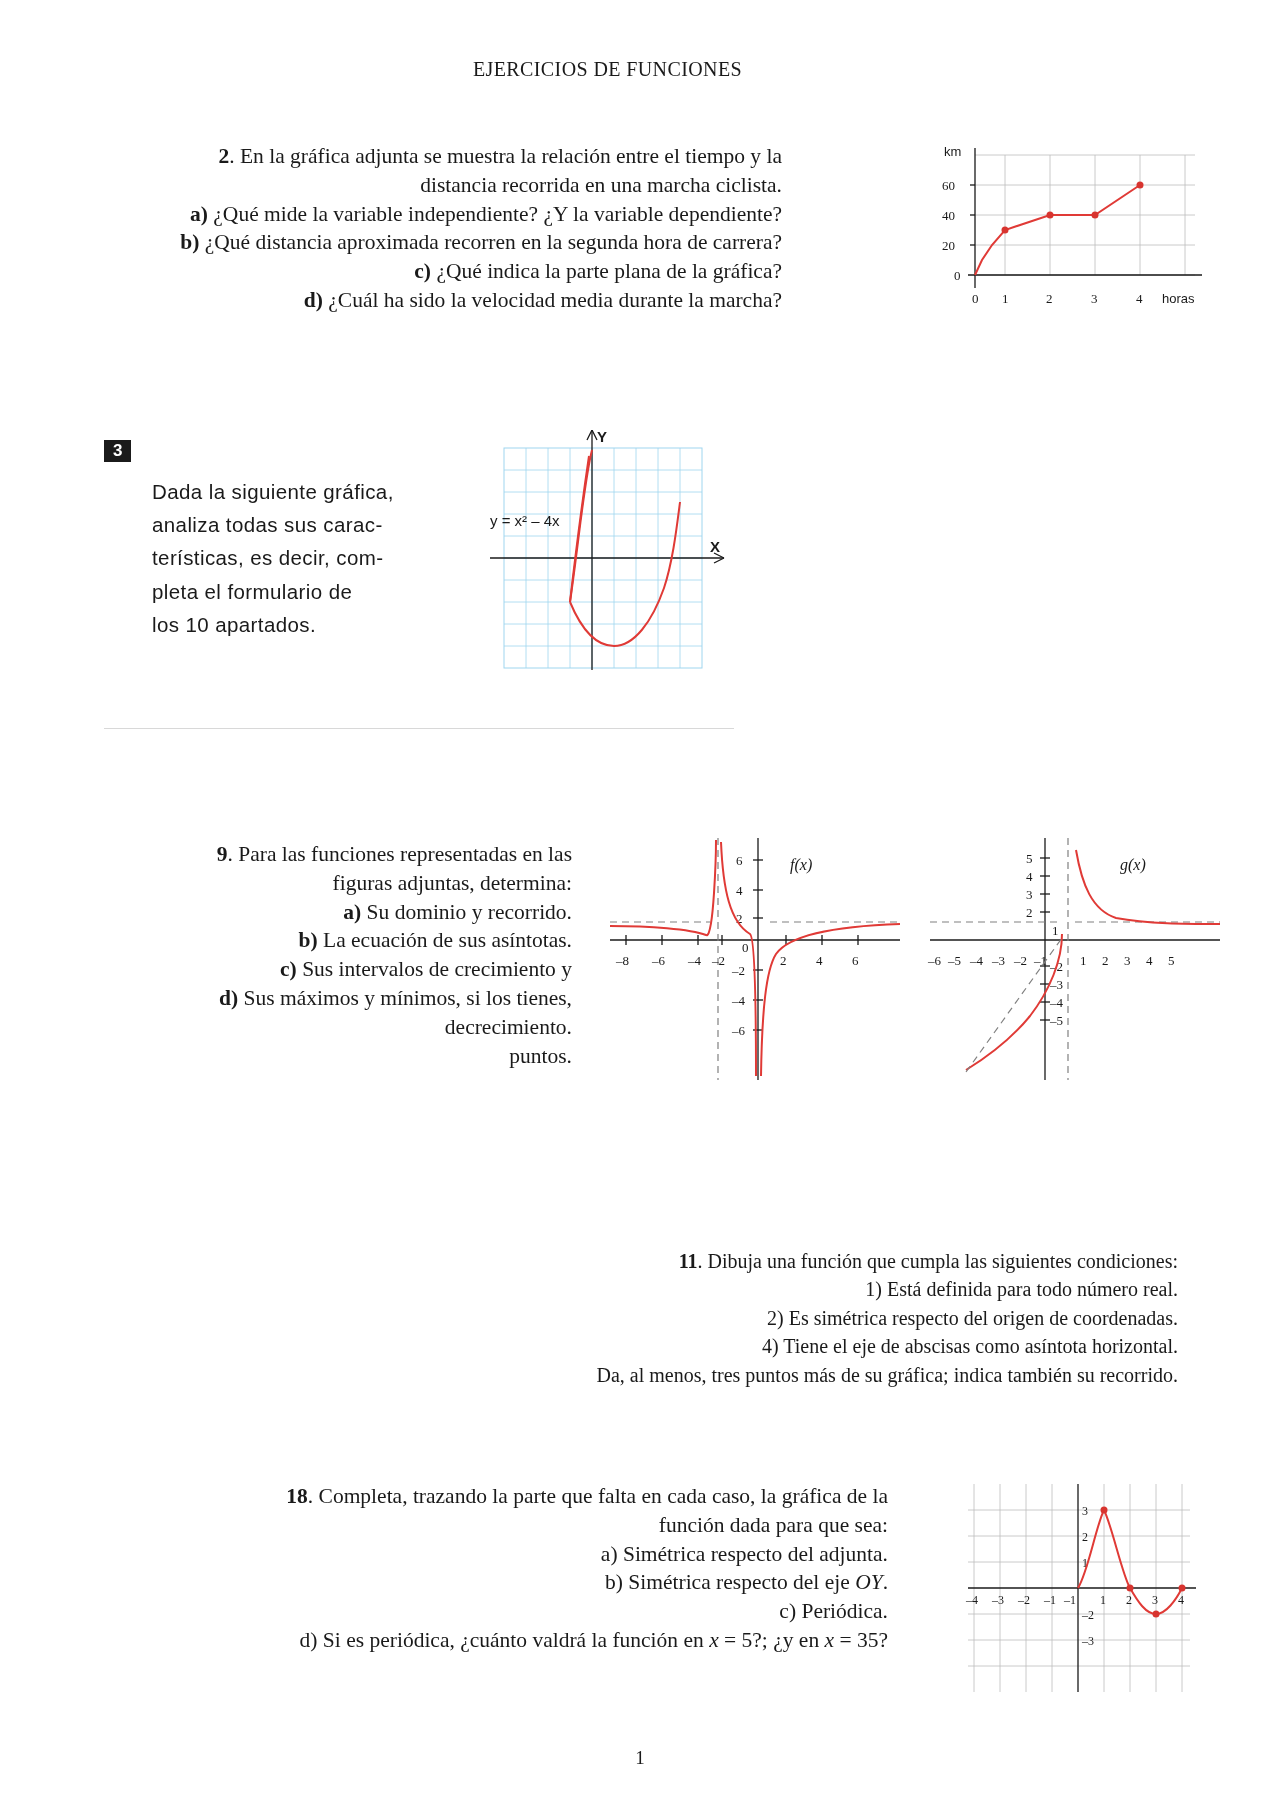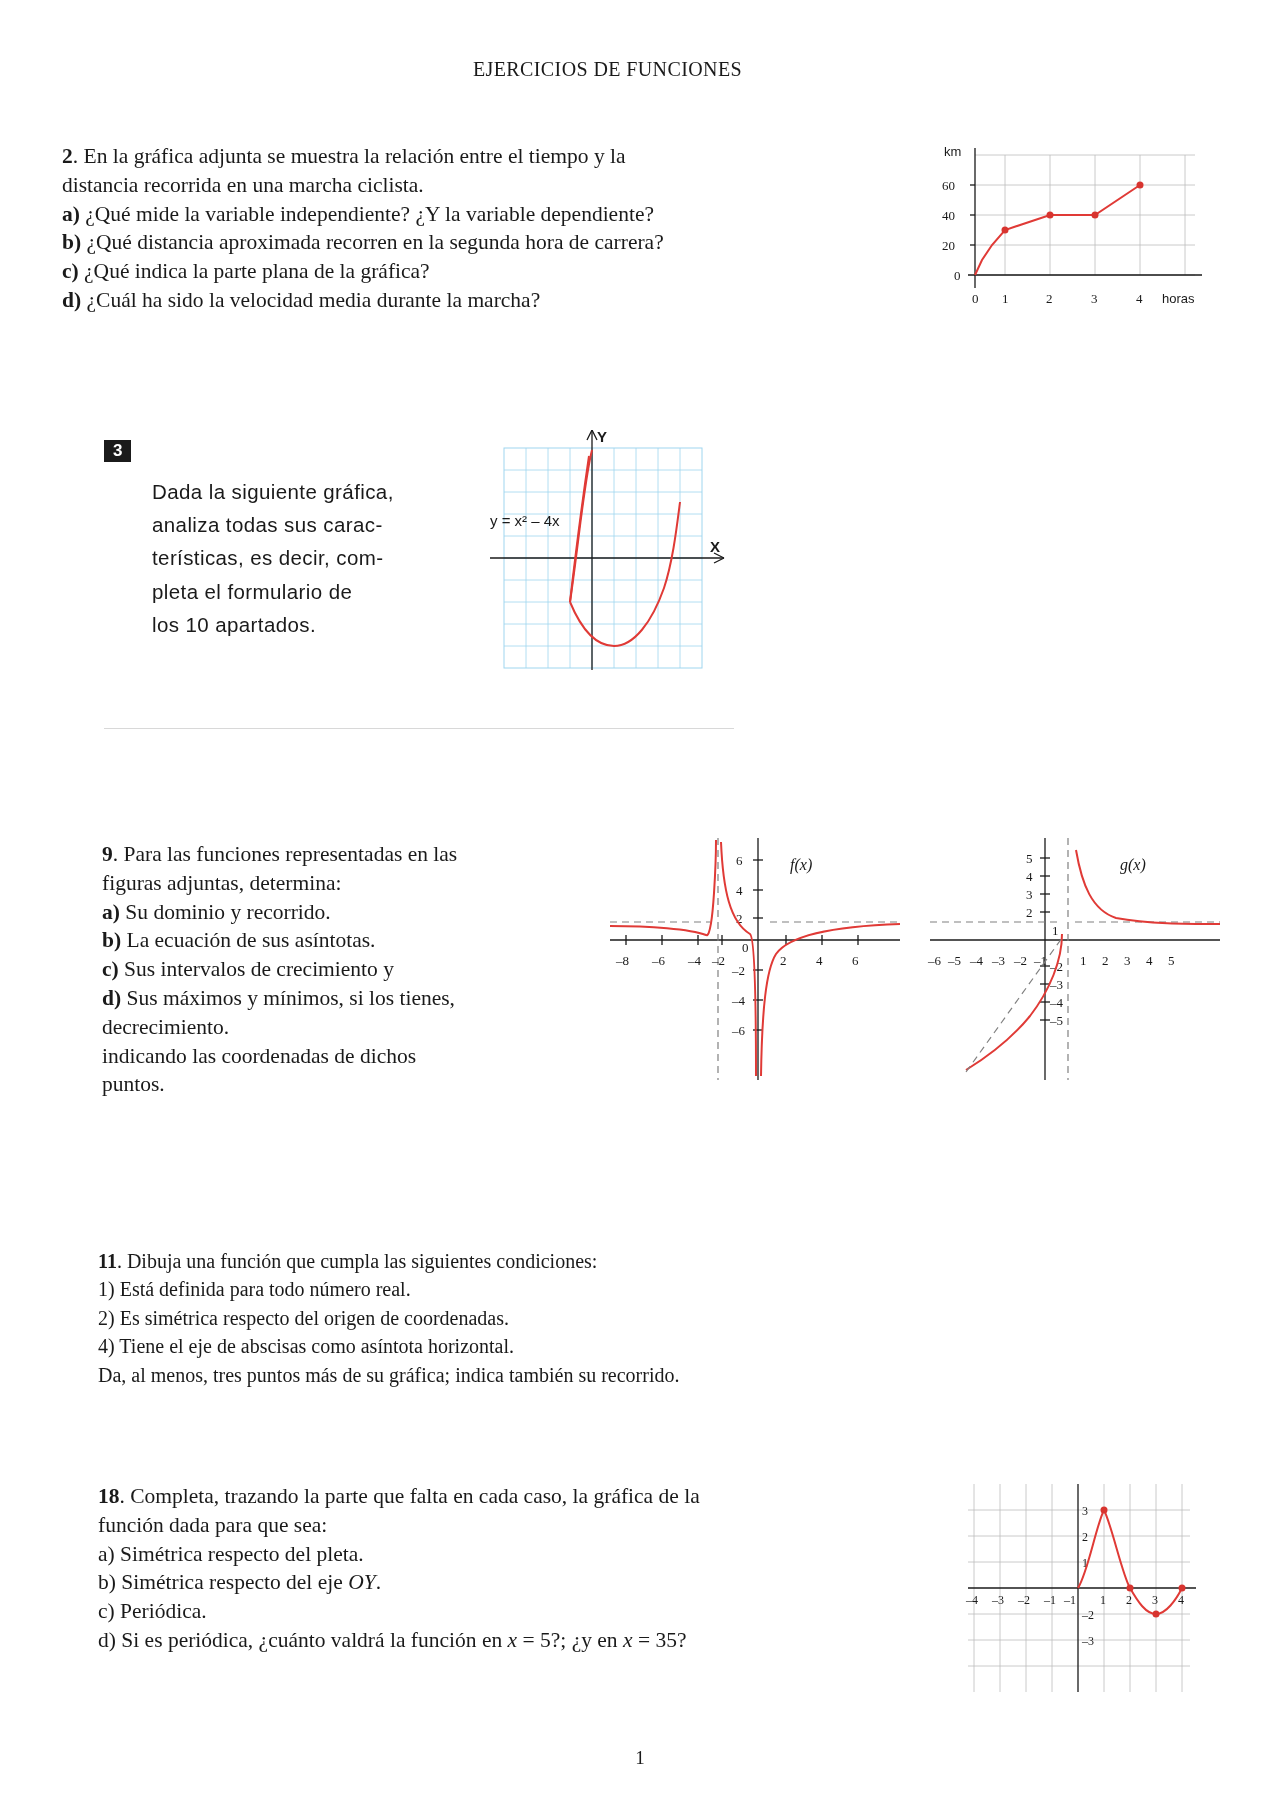--- a/index.html
+++ b/index.html
@@ -36,20 +36,21 @@
     width: 1280px;
     text-align: center;
     font-size: 19px;
   }
 
   
   .ex-text {
     position: absolute;
     font-size: 21.5px;
     line-height: 1.34;
+    text-align: right;
   }
   .ex-text .num {
     font-weight: bold;
   }
   .ex-text .lbl {
     font-weight: bold;
   }
   .ex-line { white-space: nowrap; }
   .it { font-style: italic; margin-top: 12px; }
 
@@ -318,21 +319,20 @@
     </div>
     <div class="ex-line">
       <span class="lbl">c)</span>
       <span>Sus intervalos de crecimiento y</span>
     </div>
     <div class="ex-line">
       <span class="lbl">d)</span>
       <span>Sus máximos y mínimos, si los tienes,</span>
     </div>
     <div class="ex-line">decrecimiento.</div>
-    <div class="ex-line">indicando las coordenadas de dichos</div>
     <div class="ex-line">puntos.</div>
   </div>
 
   <div id="ex9-fig-f">
     <svg width="330" height="290" viewBox="0 0 330 290">
 
       <line class="axis" x1="20" y1="110" x2="310" y2="110"></line>
       <line class="axis" x1="168" y1="8" x2="168" y2="250"></line>
 
       <line class="dash" x1="128" y1="8" x2="128" y2="250"></line>
@@ -450,21 +450,21 @@
     <div class="ex-line">Da, al menos, tres puntos más de su gráfica; indica también su recorrido.</div>
   </div>
 
   <div class="ex-text" id="ex18-text">
     <div class="ex-line">
       <span class="num">18</span><span>. Completa, trazando la parte que falta en cada caso, la gráfica de la</span>
     </div>
     <div class="ex-line">función dada para que sea:</div>
     <div class="ex-line">
       <span>a)</span>
-      <span>Simétrica respecto del pleta.</span>
+      <span>Simétrica respecto del adjunta.</span>
     </div>
     <div class="ex-line">
       <span>b)</span>
       <span>Simétrica respecto del eje </span><span class="it">OY</span><span>.</span>
     </div>
     <div class="ex-line">
       <span>c)</span>
       <span>Periódica.</span>
     </div>
     <div class="ex-line">

